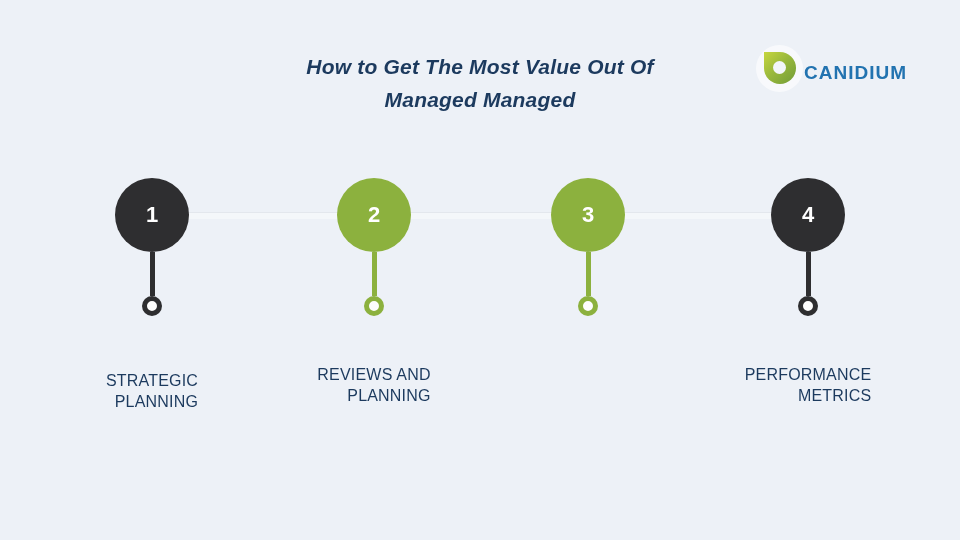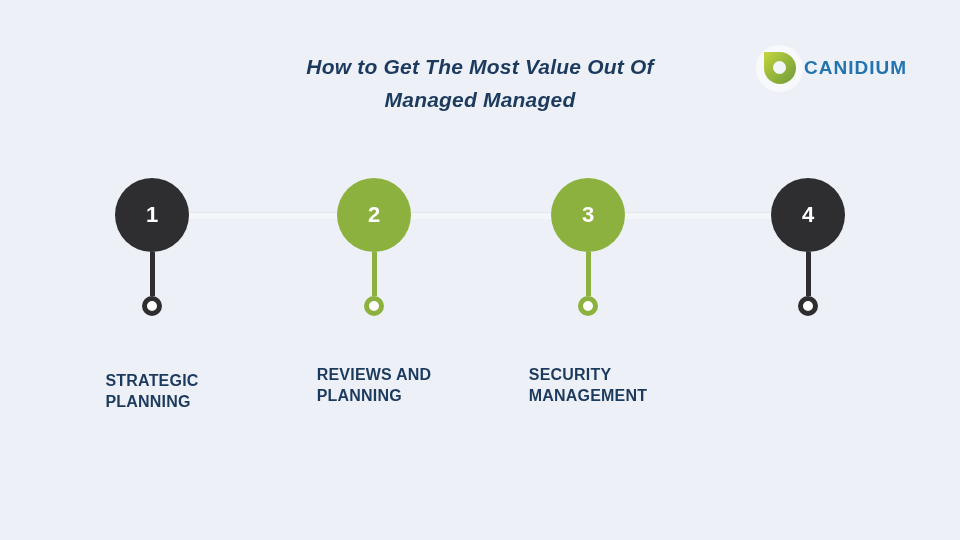--- a/index.html
+++ b/index.html
@@ -36,21 +36,21 @@
     letter-spacing: 0.2px;
   }
   .title-line { display: block; }
 
   
   .logo {
     position: absolute;
     top: 52px;
     left: 764px;
     display: flex;
-    align-items: center;
+    align-items: flex-end;
     gap: 8px;
   }
   .logo-badge { position: relative; width: 32px; height: 32px; }
   .logo-halo {
     position: absolute;
     left: -8px; top: -7px;
     width: 47px; height: 47px;
     border-radius: 50%;
     background: rgba(255,255,255,0.6);
   }
@@ -125,23 +125,23 @@
   .step[data-variant="dark"]  .stem  { background: var(--dark); }
   .step[data-variant="dark"]  .ring  { border-color: var(--dark); }
   .step[data-variant="green"] .circle,
   .step[data-variant="green"] .stem  { background: var(--green); }
   .step[data-variant="green"] .ring  { border-color: var(--green); }
 
   .step-label {
     margin-top: 48px;
     color: var(--navy);
     font-size: 16px;
-    font-weight: bold;
+    font-weight: normal;
     line-height: 21px;
-    text-align: left;
+    text-align: right;
     white-space: pre-line;
     letter-spacing: 0.2px;
   }
   .step-1 .step-label { margin-top: 54px; }
 </style>
 </head>
 <body>
 
 <div class="title-wrap">
   <h1 class="page-title">
@@ -182,24 +182,24 @@
     <div class="step-label">REVIEWS AND
 PLANNING</div>
   </div>
 
   <div class="step step-3" data-variant="green">
     <div class="circle">
       <span class="num">3</span>
     </div>
     <div class="stem"></div>
     <div class="ring"></div>
-    <div class="step-label">SECURITY
-MANAGEMENT</div>
   </div>
 
   <div class="step step-4" data-variant="dark">
     <div class="circle">
       <span class="num">4</span>
     </div>
     <div class="stem"></div>
     <div class="ring"></div>
+    <div class="step-label">PERFORMANCE
+METRICS</div>
   </div>
 </div>
 
 </body></html>

